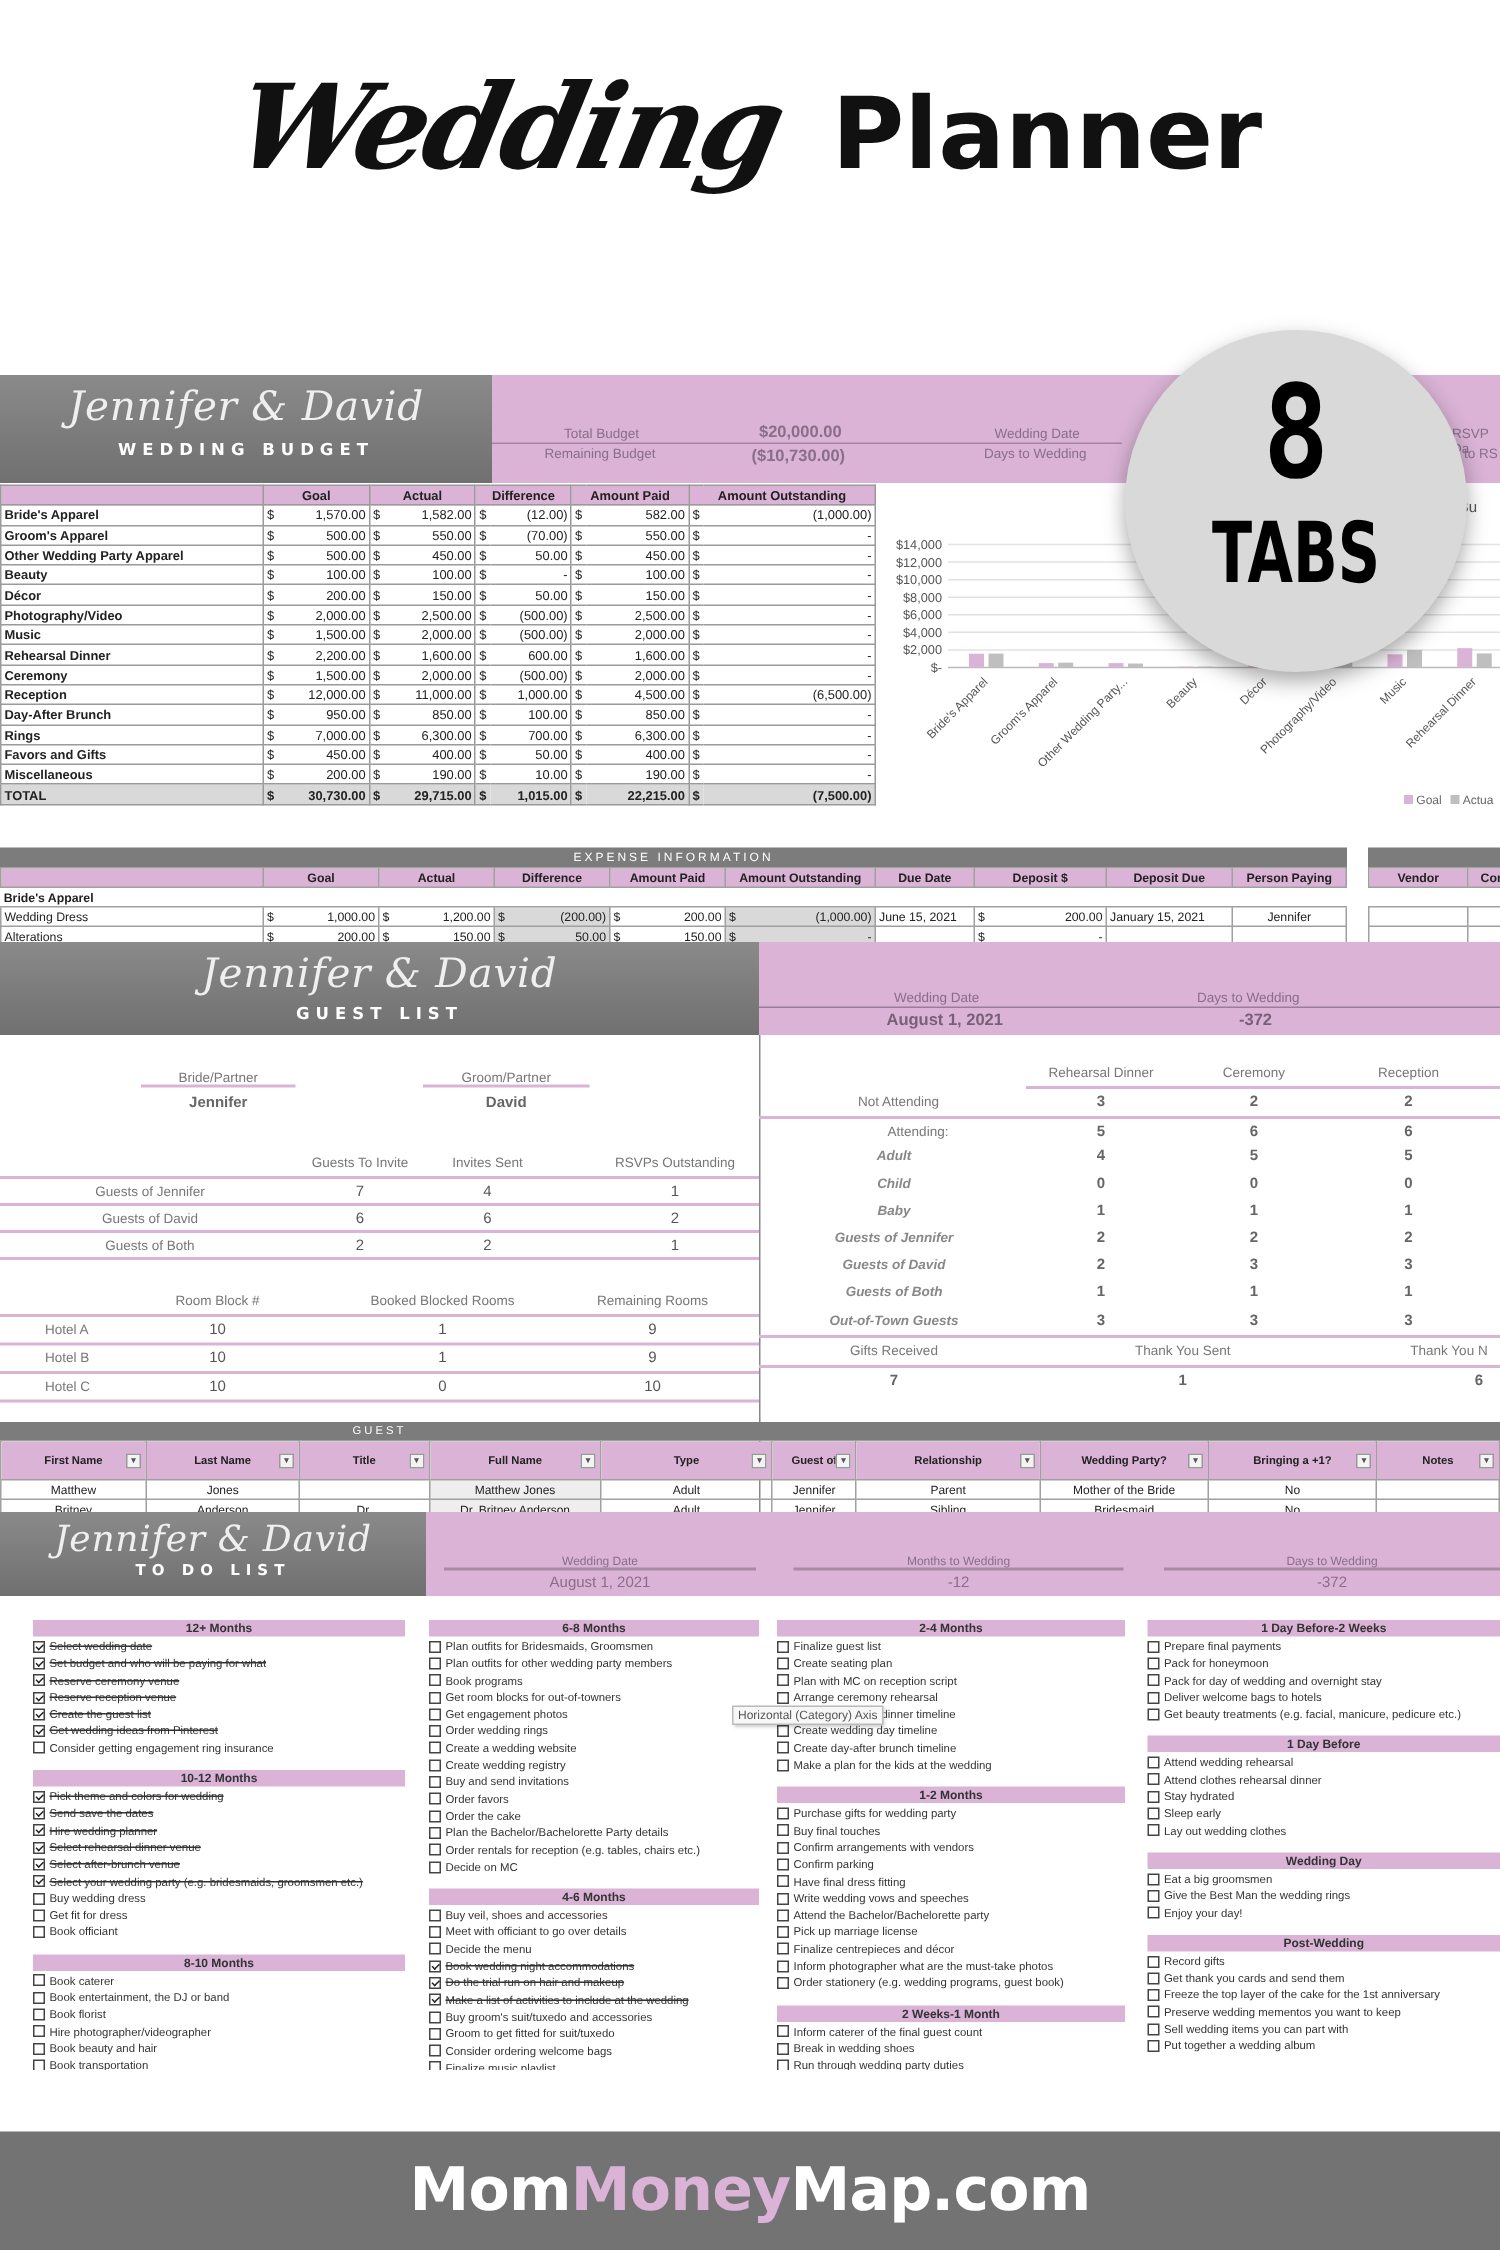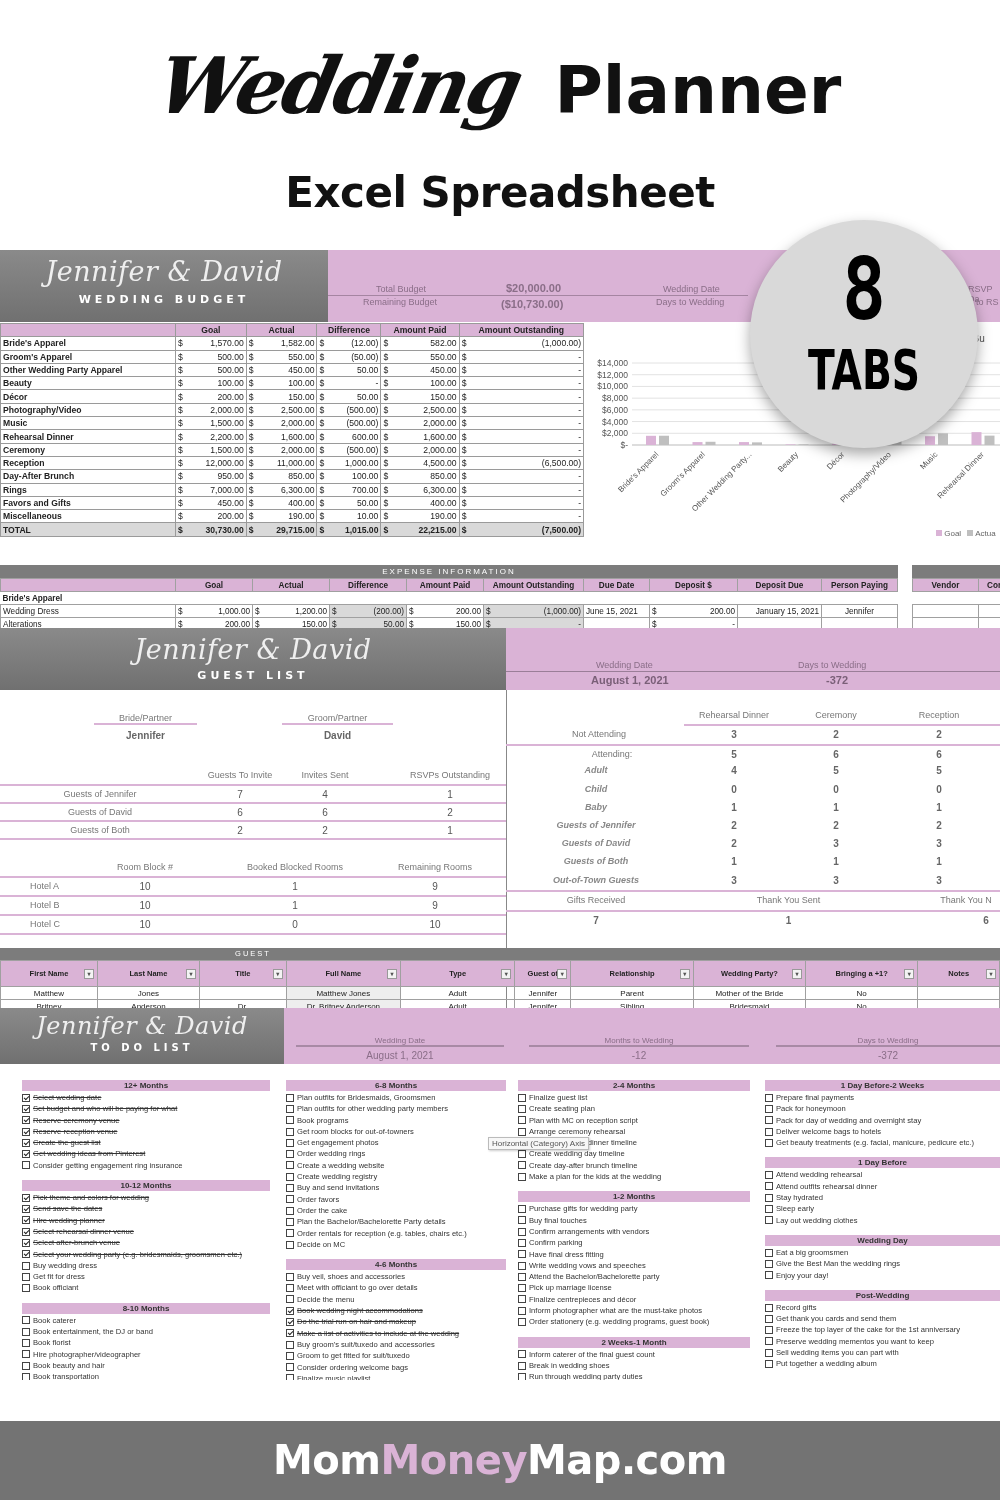--- a/index.html
+++ b/index.html
@@ -54,21 +54,20 @@
 .footer{position:absolute;left:0;top:1421px;width:1000px;height:79px;background:#737373;text-align:center;font-family:"DejaVu Sans",sans-serif;font-weight:bold;font-size:40px;line-height:79px;color:#fff;letter-spacing:-0.5px}
 .footer .pk{color:#dab3d6}
 </style>
 </head>
 <body>
 
 <div class="hero">
   <div class="hero-title">
     <span class="script">Wedding</span><span class="planner">Planner</span>
   </div>
-  <div class="hero-sub">Excel Spreadsheet</div>
 </div>
 <div class="badge">
   <span class="n">8</span>
   <span class="t">TABS</span>
 </div>
 
 <div class="sheet" id="budget">
   <div class="grayhdr" style="left:0;top:0;width:328px;height:72px;">
     <div class="couple" style="margin-top:6px">Jennifer &amp; David</div>
     <div class="sheet-name" style="margin-top:6px">WEDDING BUDGET</div>
@@ -109,21 +108,21 @@
           <td class="dol">$</td>
           <td class="num">(1,000.00)</td>
         </tr>
         <tr>
           <td class="cat">Groom's Apparel</td>
           <td class="dol">$</td>
           <td class="num">500.00</td>
           <td class="dol">$</td>
           <td class="num">550.00</td>
           <td class="dol">$</td>
-          <td class="num">(50.00)</td>
+          <td class="num">(70.00)</td>
           <td class="dol">$</td>
           <td class="num">550.00</td>
           <td class="dol">$</td>
           <td class="num">-</td>
         </tr>
         <tr>
           <td class="cat">Other Wedding Party Apparel</td>
           <td class="dol">$</td>
           <td class="num">500.00</td>
           <td class="dol">$</td>
@@ -370,21 +369,21 @@
           </tr>
           <tr>
             <td>Wedding Dress</td>
             <td style="text-align:right"><span style="float:left">$</span><span>1,000.00</span></td>
             <td style="text-align:right"><span style="float:left">$</span><span>1,200.00</span></td>
             <td style="text-align:right;background:#d9d9d9"><span style="float:left">$</span><span>(200.00)</span></td>
             <td style="text-align:right"><span style="float:left">$</span><span>200.00</span></td>
             <td style="text-align:right;background:#d9d9d9"><span style="float:left">$</span><span>(1,000.00)</span></td>
             <td>June 15, 2021</td>
             <td style="text-align:right"><span style="float:left">$</span><span>200.00</span></td>
-            <td style="text-align:right">January 15, 2021</td>
+            <td style="text-align:left">January 15, 2021</td>
             <td style="text-align:center">Jennifer</td>
           </tr>
           <tr>
             <td>Alterations</td>
             <td style="text-align:right"><span style="float:left">$</span><span>200.00</span></td>
             <td style="text-align:right"><span style="float:left">$</span><span>150.00</span></td>
             <td style="text-align:right;background:#d9d9d9"><span style="float:left">$</span><span>50.00</span></td>
             <td style="text-align:right"><span style="float:left">$</span><span>150.00</span></td>
             <td style="text-align:right;background:#d9d9d9"><span style="float:left">$</span><span>-</span></td>
             <td></td>
@@ -938,21 +937,21 @@
         <span class="">Get beauty treatments (e.g. facial, manicure, pedicure etc.)</span>
       </div>
       <div class="gap"></div>
       <div class="sec">1 Day Before</div>
       <div class="item">
         <span class="cb"></span>
         <span class="">Attend wedding rehearsal</span>
       </div>
       <div class="item">
         <span class="cb"></span>
-        <span class="">Attend outfits rehearsal dinner</span>
+        <span class="">Attend clothes rehearsal dinner</span>
       </div>
       <div class="item">
         <span class="cb"></span>
         <span class="">Stay hydrated</span>
       </div>
       <div class="item">
         <span class="cb"></span>
         <span class="">Sleep early</span>
       </div>
       <div class="item">

